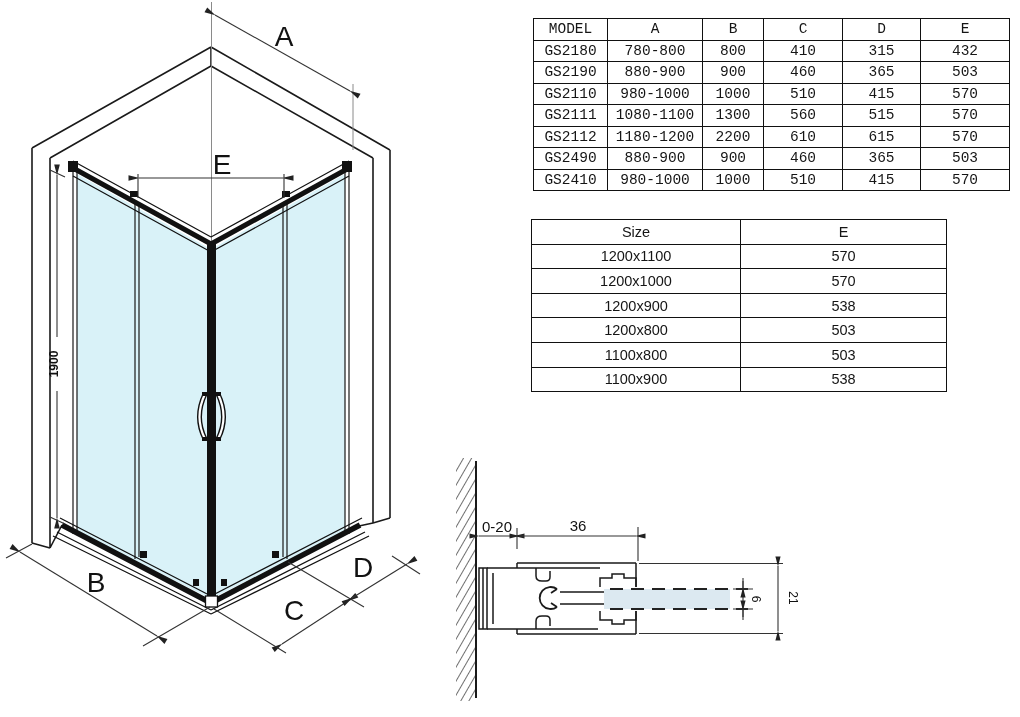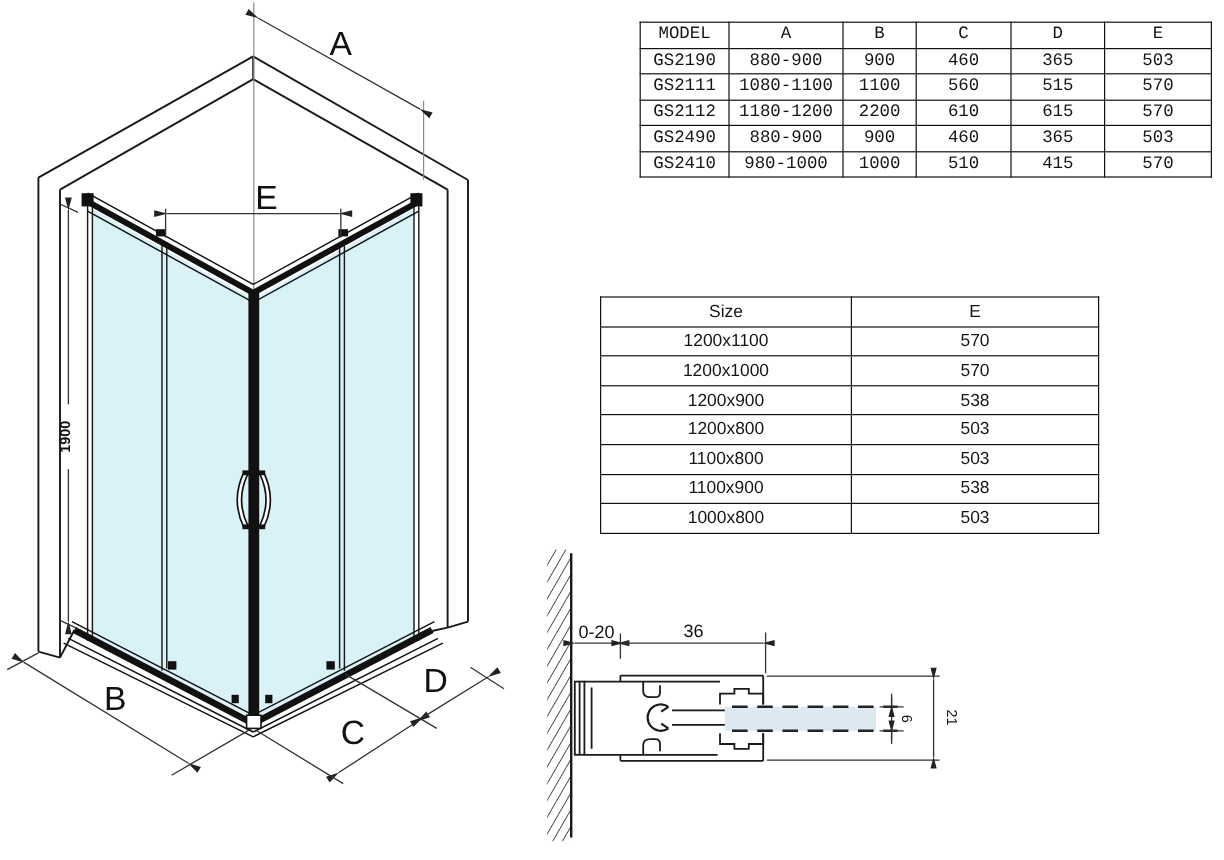--- a/index.html
+++ b/index.html
@@ -8,21 +8,21 @@
   #stage{position:absolute;left:0;top:0;width:1020px;height:717px;}
   svg{position:absolute;overflow:visible;}
   #iso-svg{left:0;top:0;}
   #section-svg{left:440px;top:440px;}
   table{position:absolute;border-collapse:collapse;table-layout:fixed;
         font-size:14.5px;color:#151515;}
   td,th{border:1.7px solid #111;text-align:center;vertical-align:middle;
         padding:0;font-weight:400;overflow:hidden;white-space:nowrap;}
   #model-table{left:533px;top:18px;width:476px;font-family:Liberation Mono, monospace;}
   #model-table tr{height:21.5px;}
-  #size-table{left:500px;top:219px;width:415px;margin-top:28px;}
+  #size-table{left:531px;top:219px;width:415px;}
   #size-table tr{height:24.6px;}
   .dimtxt{font-size:28px;fill:#111;}
   .smdim{font-size:15px;fill:#111;}
   .xs{font-size:12px;fill:#111;}
   text{font-family:"Liberation Sans",sans-serif;}
 </style>
 </head>
 <body>
 
 <div id="stage">
@@ -127,31 +127,47 @@
           <th>MODEL</th>
           <th>A</th>
           <th>B</th>
           <th>C</th>
           <th>D</th>
           <th>E</th>
         </tr>
       </thead>
       <tbody>
         <tr>
+          <td>GS2180</td>
+          <td>780-800</td>
+          <td>800</td>
+          <td>410</td>
+          <td>315</td>
+          <td>432</td>
+        </tr>
+        <tr>
           <td>GS2190</td>
           <td>880-900</td>
           <td>900</td>
           <td>460</td>
           <td>365</td>
           <td>503</td>
         </tr>
         <tr>
+          <td>GS2110</td>
+          <td>980-1000</td>
+          <td>1000</td>
+          <td>510</td>
+          <td>415</td>
+          <td>570</td>
+        </tr>
+        <tr>
           <td>GS2111</td>
           <td>1080-1100</td>
-          <td>1100</td>
+          <td>1300</td>
           <td>560</td>
           <td>515</td>
           <td>570</td>
         </tr>
         <tr>
           <td>GS2112</td>
           <td>1180-1200</td>
           <td>2200</td>
           <td>610</td>
           <td>615</td>
@@ -204,24 +220,20 @@
           <td>1200x800</td>
           <td>503</td>
         </tr>
         <tr>
           <td>1100x800</td>
           <td>503</td>
         </tr>
         <tr>
           <td>1100x900</td>
           <td>538</td>
-        </tr>
-        <tr>
-          <td>1000x800</td>
-          <td>503</td>
         </tr>
       </tbody>
   </table>
 
   <svg id="section-svg" width="360" height="277" viewBox="440 440 360 277">
     <defs>
       <pattern id="hatch" width="7" height="7" patternUnits="userSpaceOnUse" patternTransform="rotate(30)">
         <line x1="0" y1="0" x2="0" y2="7" stroke="#222" stroke-width="1.3"></line>
       </pattern>
       <marker id="arr2" markerWidth="12" markerHeight="9" refX="0.5" refY="4" orient="auto-start-reverse" markerUnits="userSpaceOnUse">

